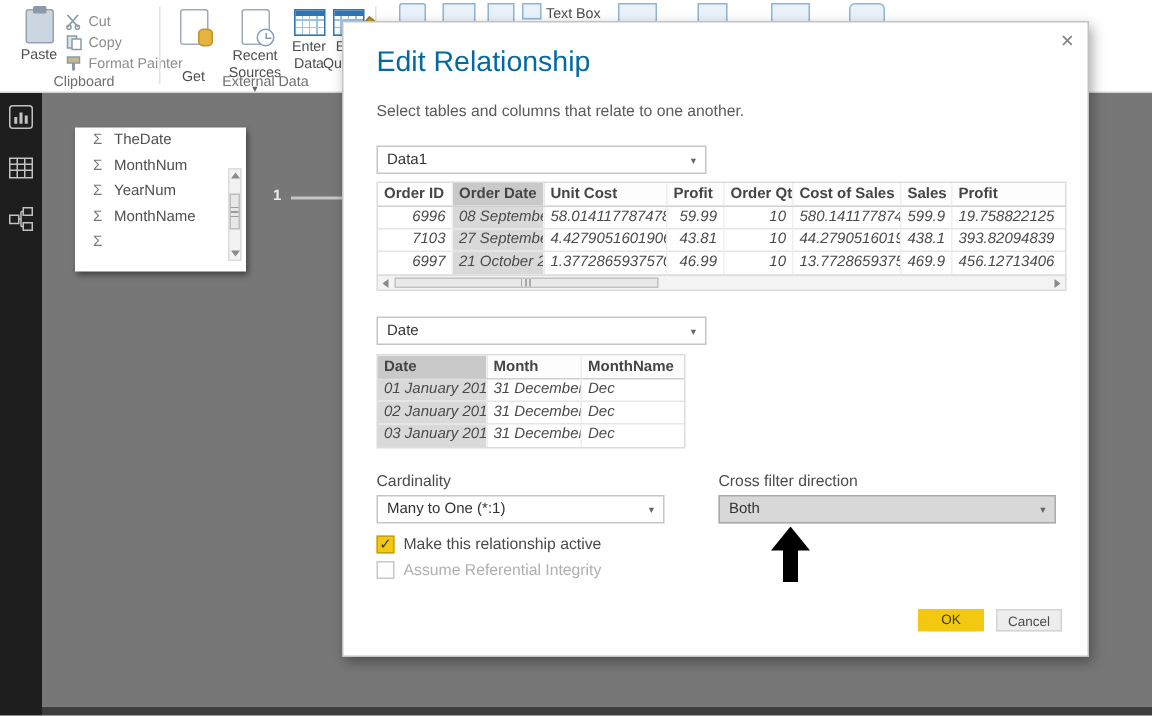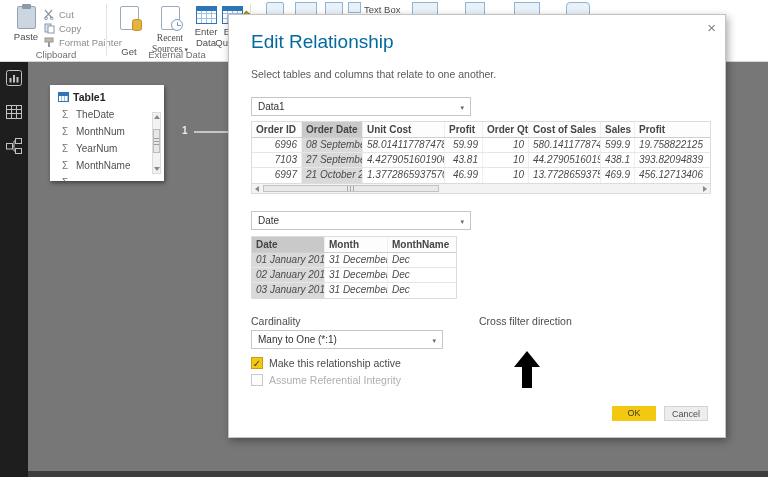--- a/index.html
+++ b/index.html
@@ -160,21 +160,21 @@
   <div class="rsep" style="left:106px;"></div>
 
   <div class="big-btn" style="left:112px;width:34px;gap:14px;">
     <span class="ic page-ic">
         <span class="db-ic"></span>
       </span>
     <span>Get</span>
     <span><span>Data</span> <span class="caret">▾</span></span>
   </div>
 
-  <div class="big-btn" style="left:150px;width:40px;font-family:Liberation Serif, serif;">
+  <div class="big-btn" style="left:150px;width:40px;">
     <span class="ic page-ic">
         <span class="clock-ic"></span>
       </span>
     <span>Recent</span>
     <span><span>Sources</span> <span class="caret">▾</span></span>
   </div>
 
   <div class="big-btn" style="left:192px;width:28px;">
     <span class="ic grid-ic"></span>
     <span>Enter</span>
@@ -217,24 +217,20 @@
     <rect x="9.5" y="0.5" width="6" height="5" fill="none" stroke="#c2c2c2"></rect>
     <rect x="9.5" y="10.5" width="6" height="5" fill="none" stroke="#c2c2c2"></rect>
     <path d="M6.5 8 H8 M8 3 H9.5 M8 3 V13 M8 13 H9.5" stroke="#c2c2c2" fill="none"></path>
   </svg>
 </div>
 
 <div class="canvas"></div>
 <div class="statusbar"></div>
 
 <div class="card">
-  <div class="card-header">
-    <span class="tbl-ic"></span>
-    <span>Table1</span>
-  </div>
   <div class="field">
     <span class="sigma">Σ</span>
     <span>TheDate</span>
   </div>
   <div class="field">
     <span class="sigma">Σ</span>
     <span>MonthNum</span>
   </div>
   <div class="field">
     <span class="sigma">Σ</span>
@@ -348,20 +344,24 @@
     </div>
   </div>
 
   <div class="sec-label" style="left:22px;top:300px;">Cardinality</div>
   <div class="dd" style="left:22px;top:315px;width:192px;">
     <span>Many to One (*:1)</span>
     <span class="ddcaret">▾</span>
   </div>
 
   <div class="sec-label" style="left:250px;top:300px;">Cross filter direction</div>
+  <div class="dd gray" style="left:250px;top:315px;width:225px;">
+    <span>Both</span>
+    <span class="ddcaret">▾</span>
+  </div>
 
   <div class="cb" style="left:22px;top:342px;">
     <span>✓</span>
   </div>
   <div class="cb-label" style="left:40px;top:342px;">Make this relationship active</div>
 
   <div class="cb off" style="left:22px;top:359px;"></div>
   <div class="cb-label dis" style="left:40px;top:359px;">Assume Referential Integrity</div>
 
   <svg class="cursor" width="28" height="40" viewBox="0 0 28 40">

